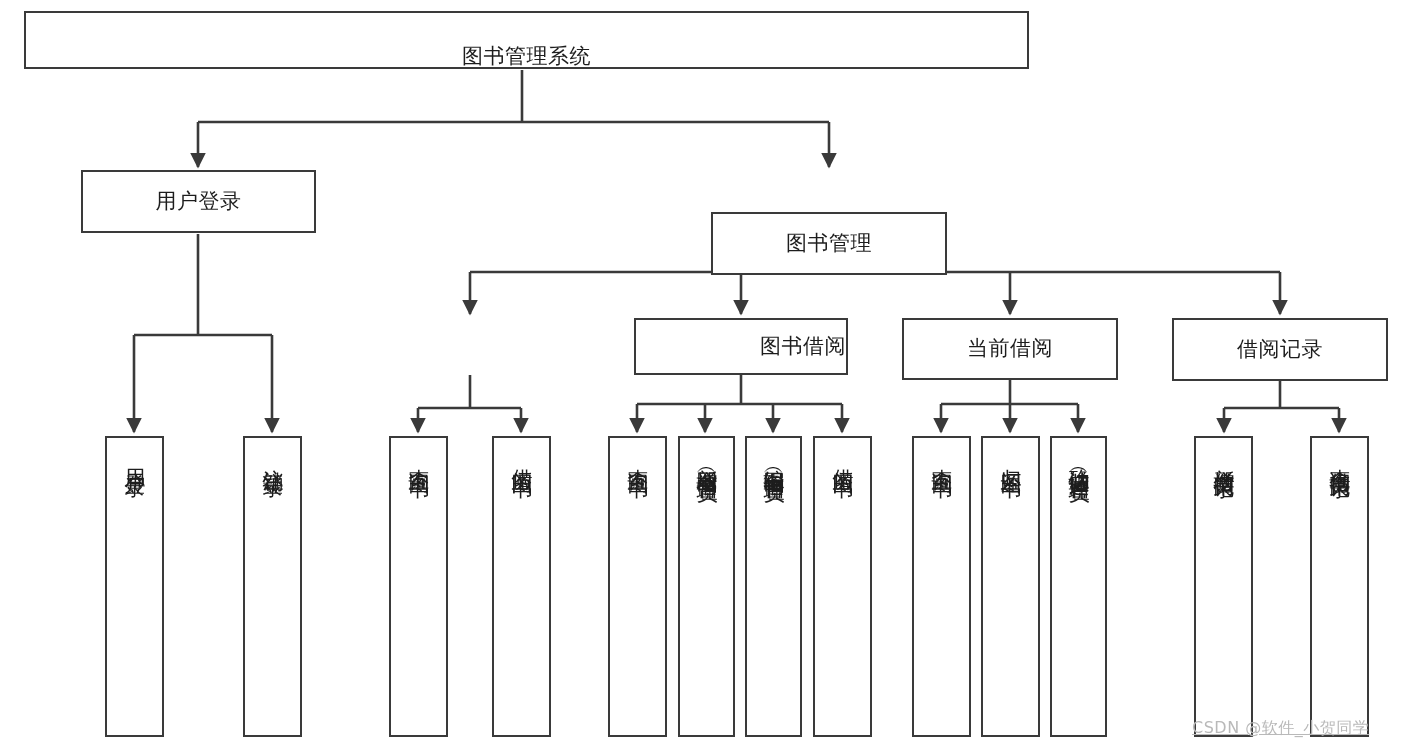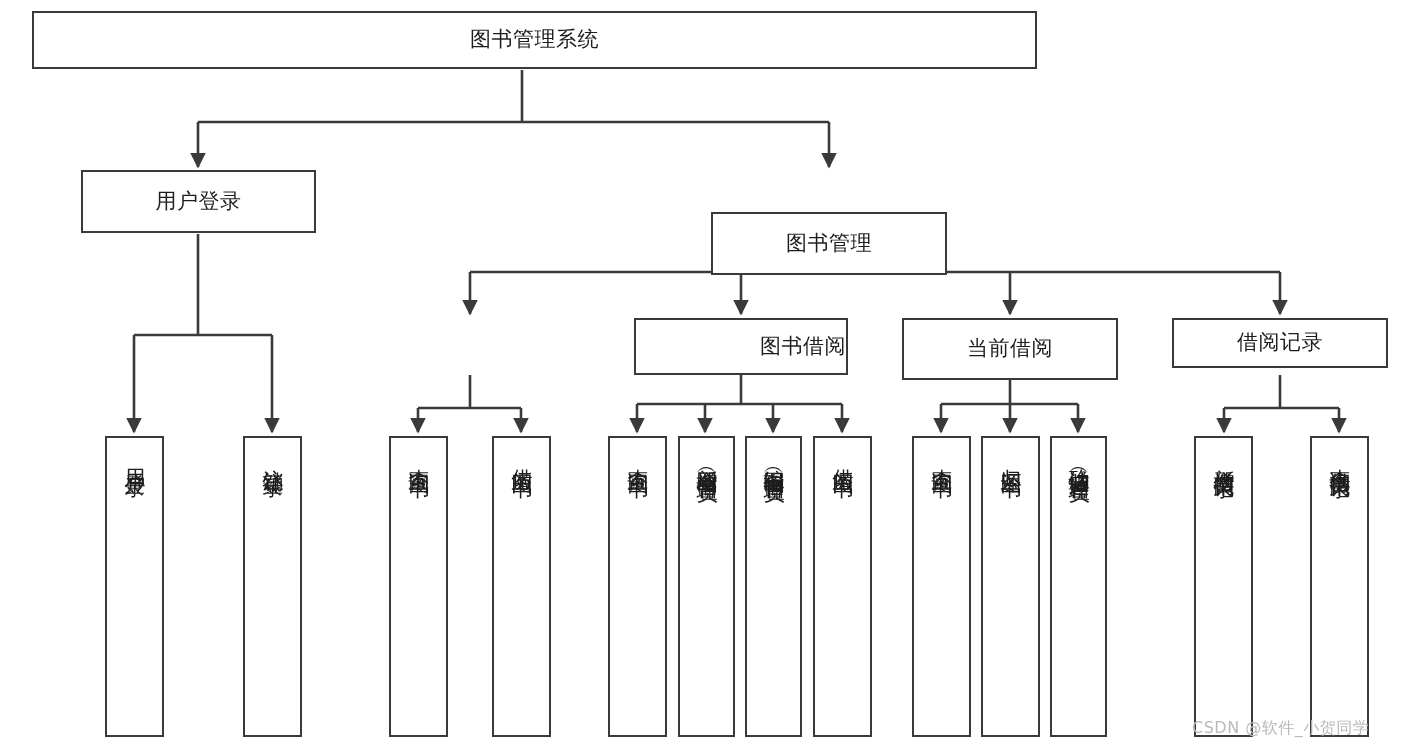--- a/index.html
+++ b/index.html
@@ -66,20 +66,21 @@
   }
   .node.vert.tall .label {
     letter-spacing: 2px;
   }
   .watermark {
     position: absolute;
     font-size: 16px;
     color: #b9b9b9;
     white-space: nowrap;
     letter-spacing: 0.5px;
+    text-decoration: underline;
   }
 </style>
 </head>
 <body>
 
 <div id="canvas">
 
   <svg class="edges" viewBox="0 0 1405 747" xmlns="http://www.w3.org/2000/svg">
     <defs>
       <marker id="arrow" viewBox="0 0 10 10" refX="9" refY="5" markerWidth="6" markerHeight="6" orient="auto-start-reverse">
@@ -125,38 +126,38 @@
       <path d="M 1010 404 L 1010 432" marker-end="url(#arrow)"></path>
       <path d="M 1078 404 L 1078 432" marker-end="url(#arrow)"></path>
 
       <path d="M 1280 375 L 1280 408"></path>
       <path d="M 1224 408 L 1339 408"></path>
       <path d="M 1224 408 L 1224 432" marker-end="url(#arrow)"></path>
       <path d="M 1339 408 L 1339 432" marker-end="url(#arrow)"></path>
     </g>
   </svg>
 
-  <div class="node root horiz" style="left:32px; top:11px; width:1005px; height:58px;">
+  <div class="node root horiz" style="left:24px; top:11px; width:1005px; height:58px;align-items:flex-end;">
     <span class="label">图书管理系统</span>
   </div>
 
   <div class="node horiz" style="left:81px; top:170px; width:235px; height:63px;">
     <span class="label">用户登录</span>
   </div>
   <div class="node horiz" style="left:711px; top:170px; width:236px; height:63px;margin-top:42px;">
     <span class="label">图书管理</span>
   </div>
 
   <div class="node horiz" style="left:634px; top:318px; width:214px; height:57px;justify-content:flex-end;">
     <span class="label">图书借阅</span>
   </div>
   <div class="node horiz" style="left:902px; top:318px; width:216px; height:62px;">
     <span class="label">当前借阅</span>
   </div>
-  <div class="node horiz" style="left:1172px; top:318px; width:216px; height:50px;">
+  <div class="node horiz" style="left:1172px; top:318px; width:216px; height:63px;">
     <span class="label">借阅记录</span>
   </div>
 
   <div class="node vert" style="left:105px; top:436px; width:59px; height:301px;">
     <span class="label">用户登录</span>
   </div>
   <div class="node vert" style="left:243px; top:436px; width:59px; height:301px;">
     <span class="label">注销登录</span>
   </div>
 

